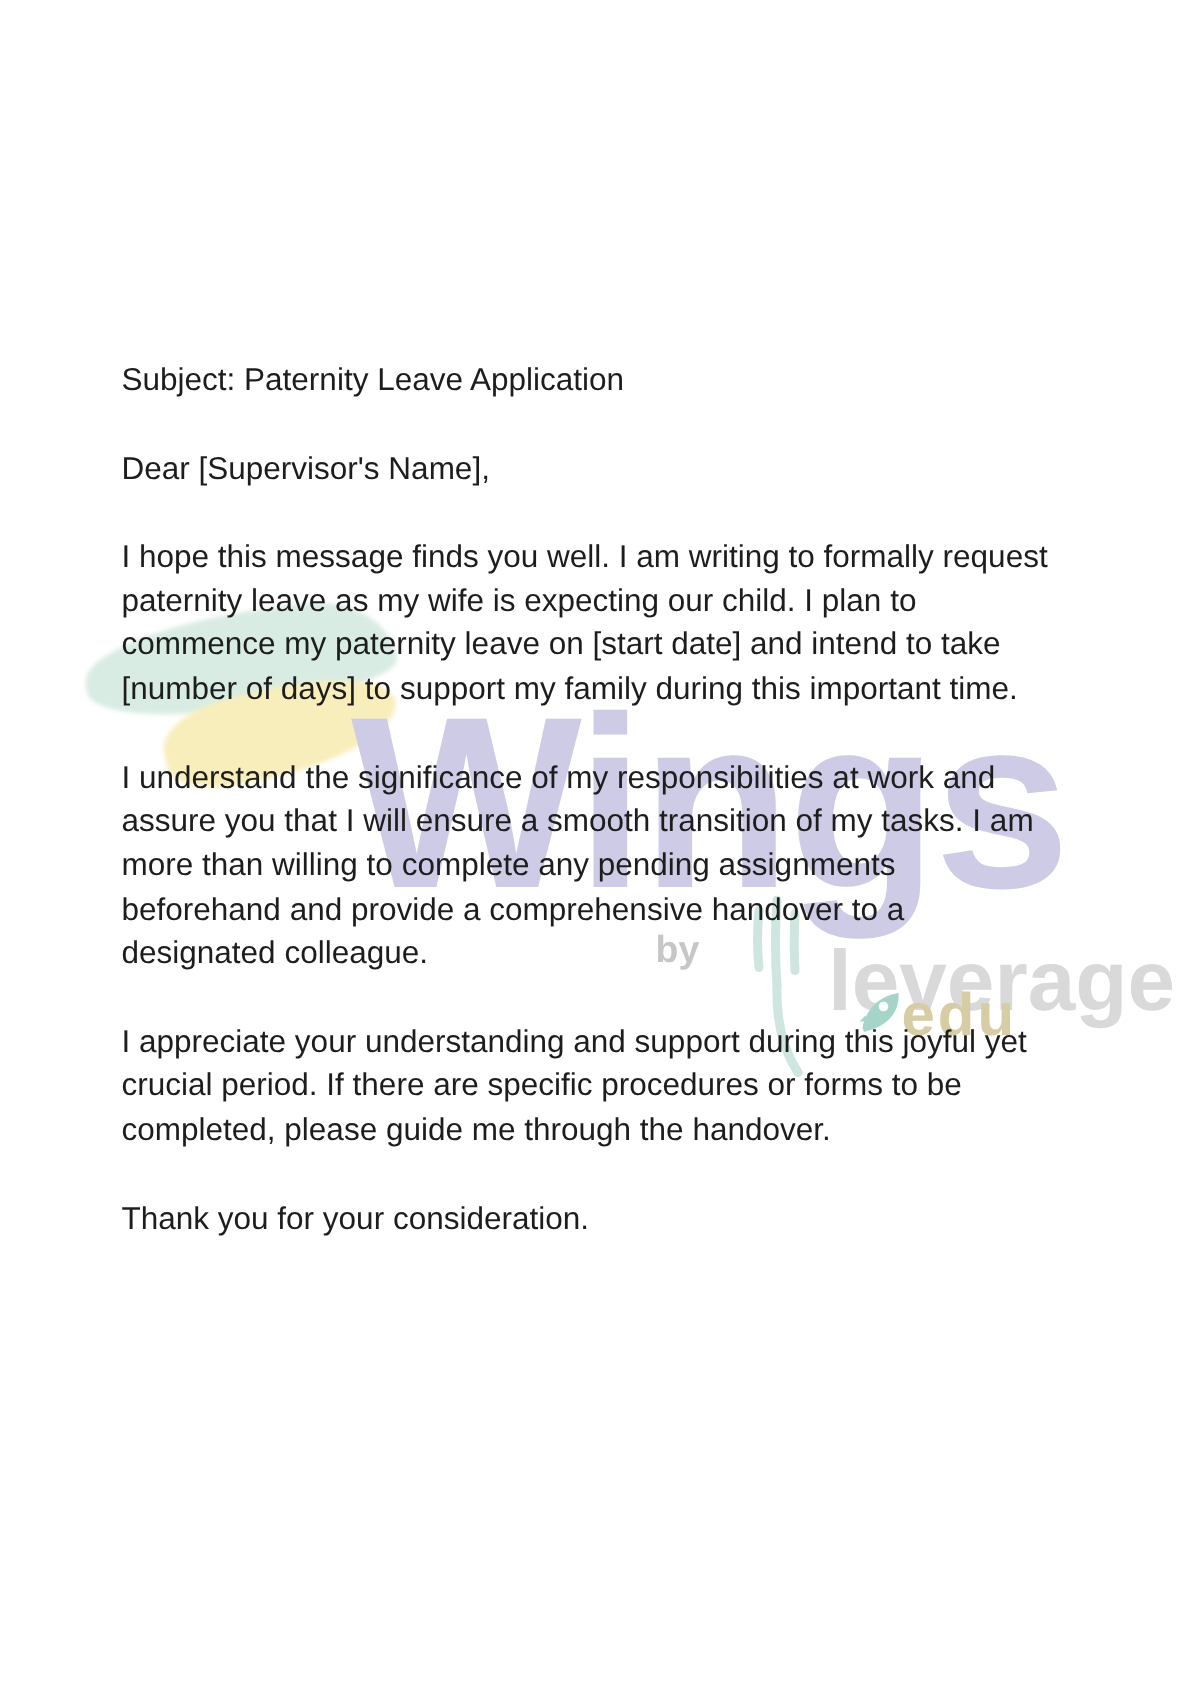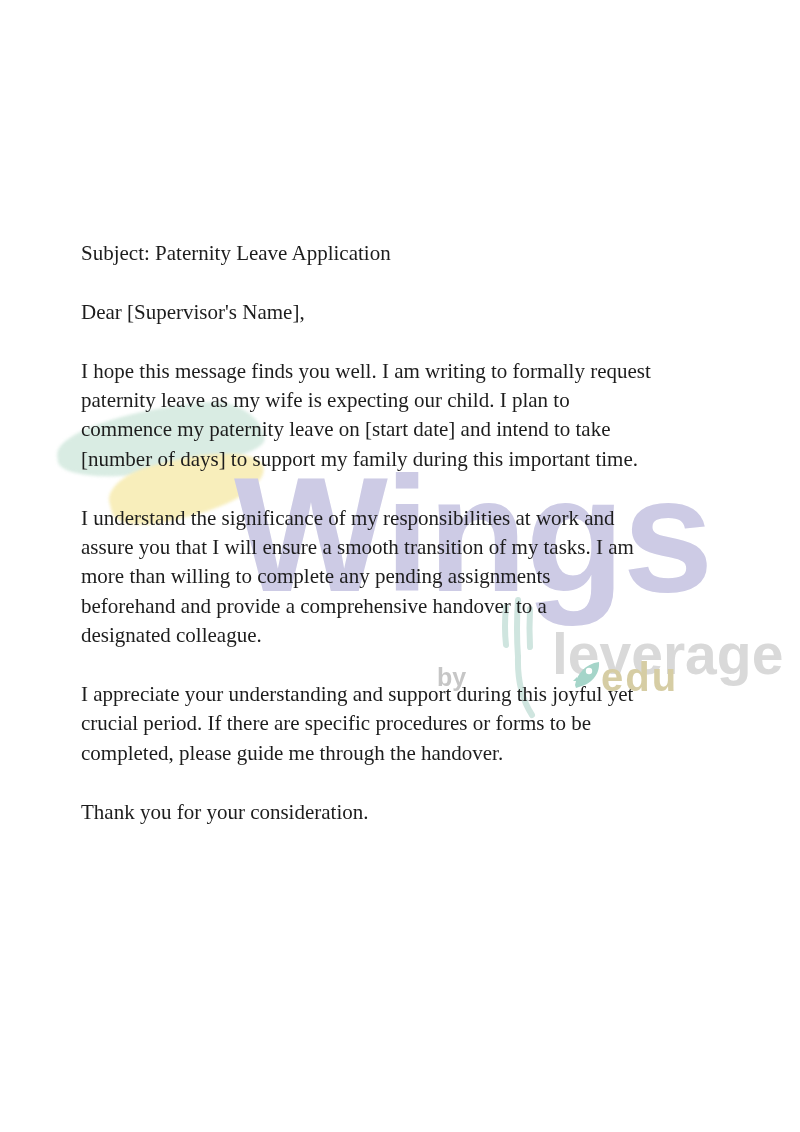--- a/index.html
+++ b/index.html
@@ -52,21 +52,20 @@
     color: var(--c-wings, #cdcbe5);
     white-space: nowrap;
     text-align: right;
   }
   .wm-by {
     position: absolute;
     left: 437px; top: 619px;
     font-size: 25px;
     font-weight: 700;
     color: var(--c-by, #c6c6c6);
-    margin-top: 44px;
   }
   .wm-feather {
     position: absolute;
     left: 496px; top: 597px;
     width: 46px; height: 122px;
   }
   .wm-feather path {
     fill: none;
     stroke: var(--c-feather, #cfe5df);
     stroke-width: 6;
@@ -101,21 +100,21 @@
 
   
   .letter {
     position: relative;
     z-index: 1;
     padding: 239px 60px 0 81px;
     color: var(--c-text, #1d1d1d);
     font-size: 21px;
     line-height: 29.4px;
   }
-  .letter .block { margin-bottom: 29.4px; font-family: Liberation Serif, serif; }
+  .letter .block { margin-bottom: 29.4px; }
   .letter .line { white-space: nowrap; }
 </style>
 </head>
 <body>
 
 <div class="page">
 
   <div class="watermark">
     <div class="blob blob-teal"></div>
     <div class="blob blob-yellow"></div>

